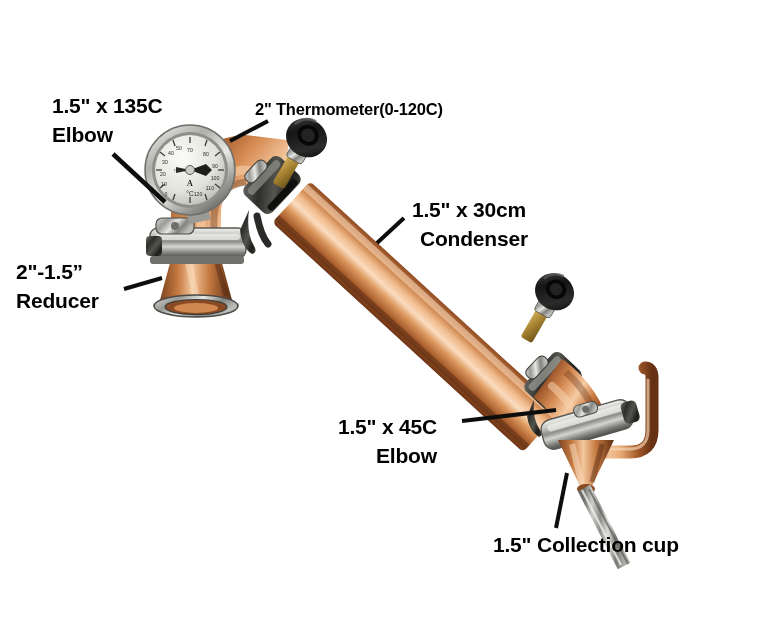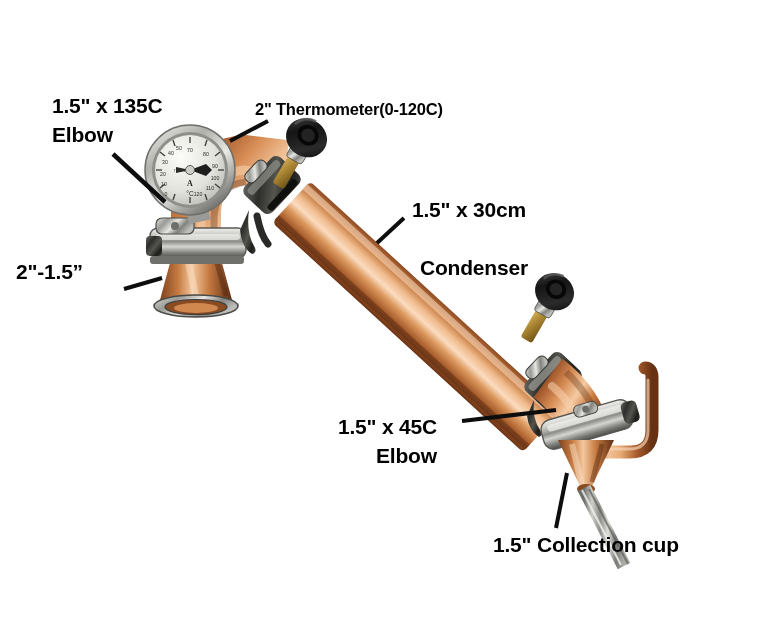--- a/index.html
+++ b/index.html
@@ -20,21 +20,21 @@
     font-weight: bold;
     color: #000000;
     white-space: nowrap;
     letter-spacing: -0.2px;
     line-height: 1.38;
   }
   #lbl-elbow135  { left: 52px;  top: 92px;  font-size: 21px; }
   #lbl-elbow135 .l2 { display:block; }
   #lbl-thermo    { left: 255px; top: 98px;  font-size: 16.5px; }
   #lbl-condenser { left: 412px; top: 196px; font-size: 21px; }
-  #lbl-condenser .l2 { display:block; padding-left: 8px; margin-top: 29px; }
+  #lbl-condenser .l2 { display:block; padding-left: 8px; }
   #lbl-reducer   { left: 16px;  top: 258px; font-size: 21px; }
   #lbl-reducer .l2 { display:block; }
   #lbl-elbow45   { left: 338px; top: 413px; font-size: 21px; }
   #lbl-elbow45 .l2 { display:block; padding-left: 38px; }
   #lbl-cup       { left: 493px; top: 531px; font-size: 21px; }
 
   svg.overlay {
     position: absolute;
     left: 0; top: 0;
     width: 768px;
@@ -311,20 +311,21 @@
     <span class="l1">2" Thermometer(0-120C)</span>
   </div>
 
   <div class="label" id="lbl-condenser">
     <span class="l1">1.5" x 30cm</span>
     <span class="l2">Condenser</span>
   </div>
 
   <div class="label" id="lbl-reducer">
     <span class="l1">2"-1.5”</span>
+    <span class="l2">Reducer</span>
   </div>
 
   <div class="label" id="lbl-elbow45">
     <span class="l1">1.5" x 45C</span>
     <span class="l2">Elbow</span>
   </div>
 
   <div class="label" id="lbl-cup">
     <span class="l1">1.5" Collection cup</span>
   </div>

